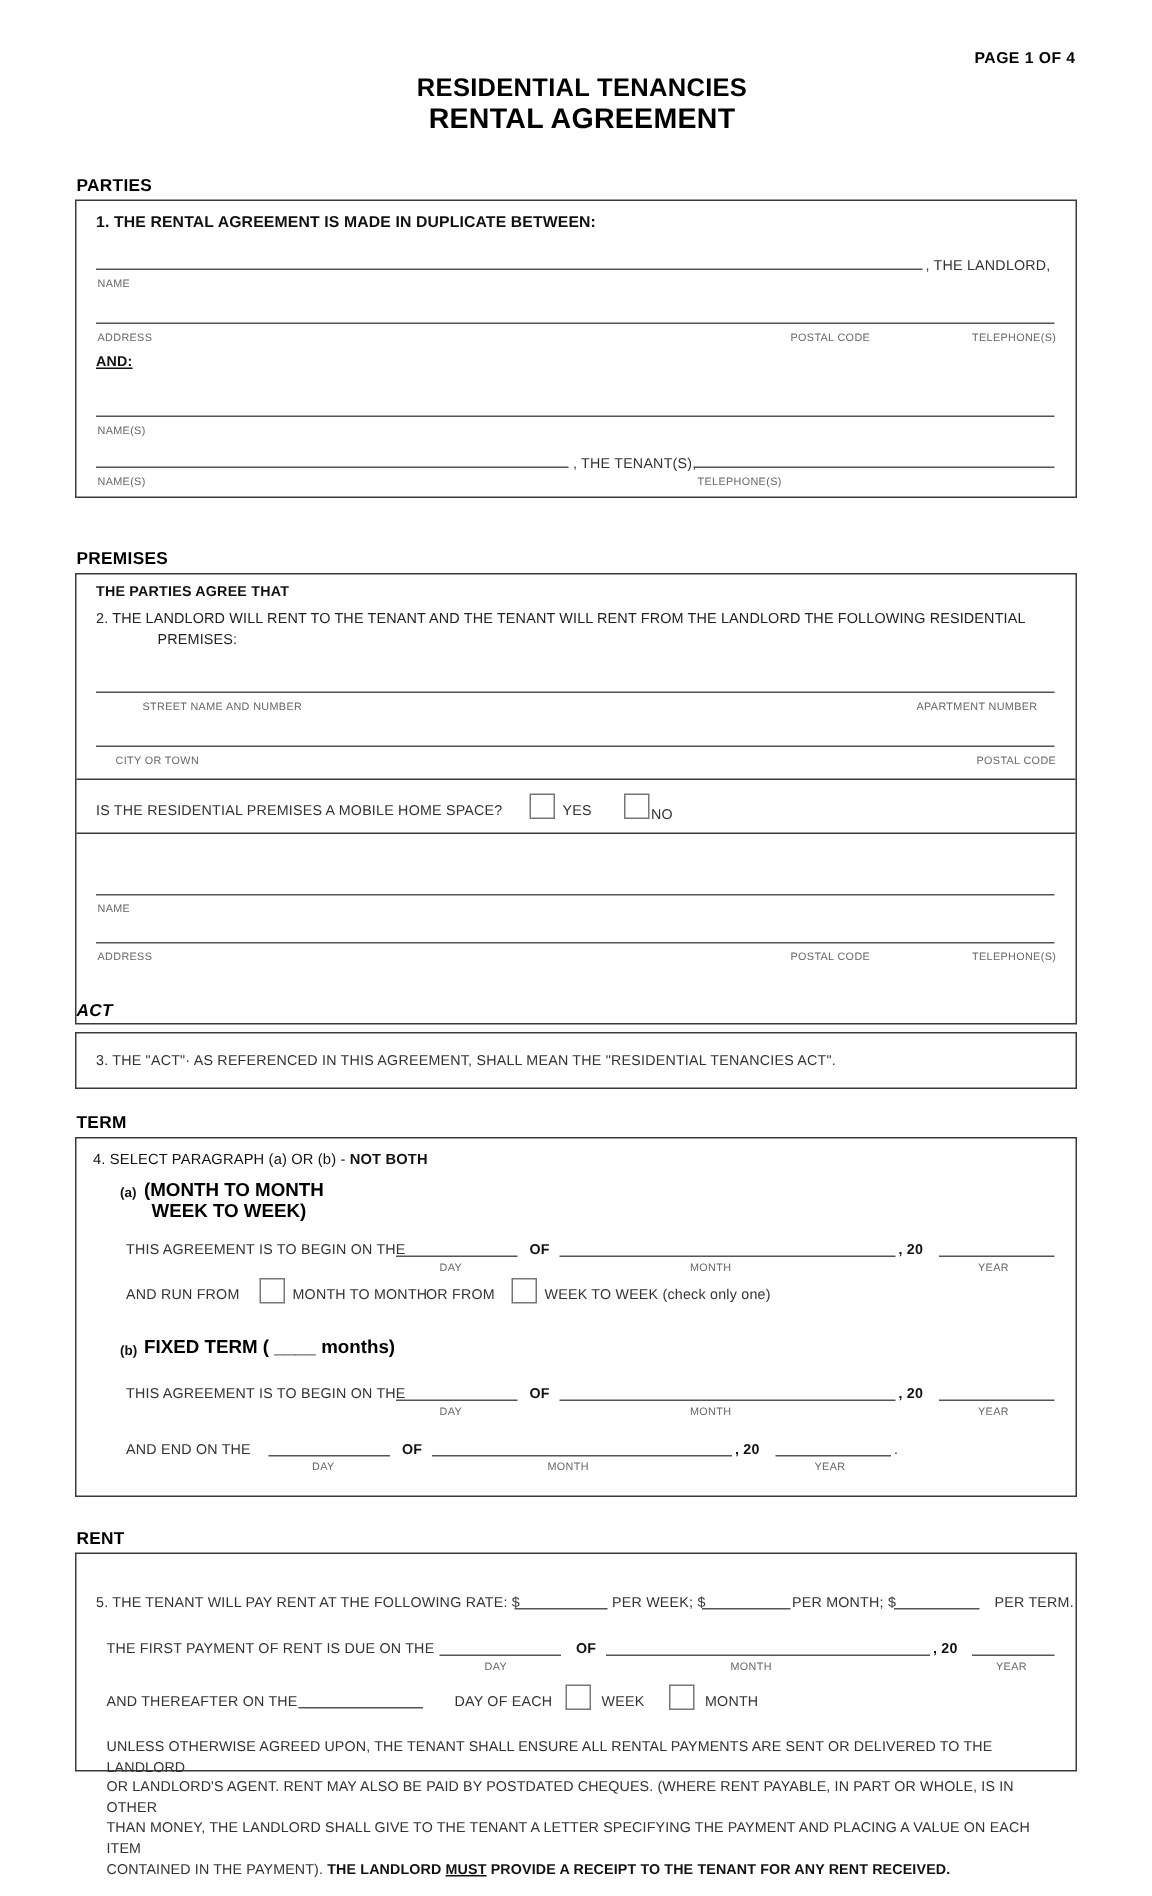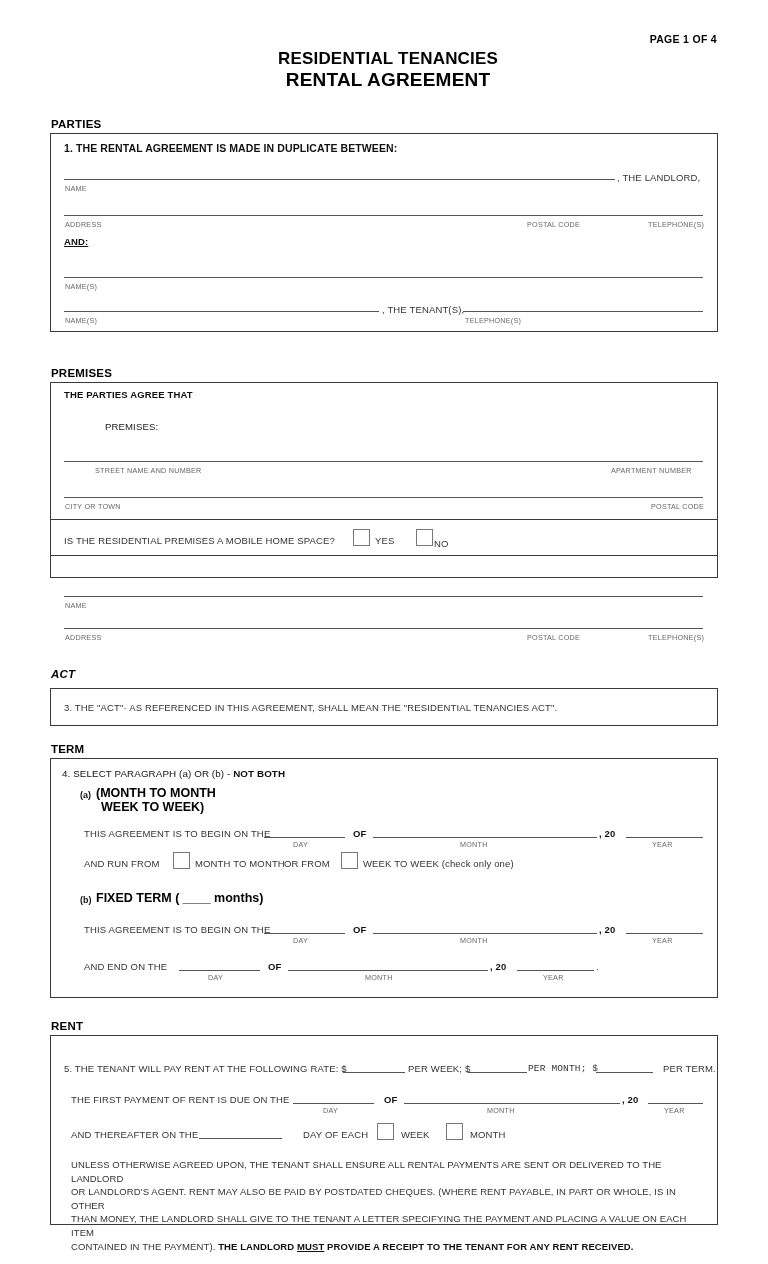--- a/index.html
+++ b/index.html
@@ -170,31 +170,32 @@
     <div class="t cap" style="left:14px; top:148px;">NAME(S)</div>
 
     <div class="rule" style="left:13px; top:177px; width:315px;"></div>
     <div class="t body-sm" style="left:331px; top:170px;">, THE TENANT(S),</div>
     <div class="rule" style="left:412px; top:177px; width:240px;"></div>
     <div class="t cap" style="left:14px; top:182px;">NAME(S)</div>
     <div class="t cap" style="left:414px; top:182px;">TELEPHONE(S)</div>
   </div>
 
   <div class="sec-head" style="top:367px;">PREMISES</div>
-  <div class="box" style="top:382px; height:196px;">
+  <div class="box" style="top:382px; height:301px;">
 
     <div class="t body-sm bold" style="left:13px; top:6px;">THE PARTIES AGREE THAT</div>
+    <div class="t clause" style="left:13px; top:24px; font-weight:normal; font-size:9.6px; color:#222;">2. THE LANDLORD WILL RENT TO THE TENANT AND THE TENANT WILL RENT FROM THE LANDLORD THE FOLLOWING RESIDENTIAL</div>
     <div class="t clause" style="left:26px; top:38px; font-weight:normal; font-size:9.6px; color:#222;padding-left:28px;">PREMISES:</div>
 
     <div class="rule" style="left:13px; top:78px; width:639px;"></div>
     <div class="t cap" style="left:14px; top:83px;margin-left:30px;">STREET NAME AND NUMBER</div>
     <div class="t cap" style="left:560px; top:83px;">APARTMENT NUMBER</div>
 
     <div class="rule" style="left:13px; top:114px; width:639px;"></div>
-    <div class="t cap" style="left:14px; top:119px;">CITY OR TOWN</div>
+    <div class="t cap" style="left:26px; top:119px;">CITY OR TOWN</div>
     <div class="t cap" style="left:600px; top:119px;">POSTAL CODE</div>
 
     <div class="inner-rule" style="top:136px;"></div>
 
     <div class="t body-sm" style="left:13px; top:152px;">IS THE RESIDENTIAL PREMISES A MOBILE HOME SPACE?</div>
     <div class="cbox" style="left:302px; top:146px;"></div>
     <div class="t body-sm" style="left:324px; top:152px;">YES</div>
     <div class="cbox" style="left:365px; top:146px;"></div>
     <div class="t body-sm" style="left:383px; top:155px;">NO</div>
 
@@ -261,27 +262,27 @@
     <div class="t body-sm bold" style="left:217px; top:202px;">OF</div>
     <div class="rule" style="left:237px; top:211px; width:200px;"></div>
     <div class="t cap" style="left:314px; top:214px;">MONTH</div>
     <div class="t body-sm bold" style="left:439px; top:202px;">, 20</div>
     <div class="rule" style="left:466px; top:211px; width:77px;"></div>
     <div class="t cap" style="left:492px; top:214px;">YEAR</div>
     <div class="t body-sm" style="left:545px; top:202px;">.</div>
   </div>
 
   <div class="sec-head" style="top:1020px;">RENT</div>
-  <div class="box" style="top:1035px; height:190px;">
+  <div class="box" style="top:1035px; height:146px;">
 
     <div class="t body-sm" style="left:13px; top:27px;">5. THE TENANT WILL PAY RENT AT THE FOLLOWING RATE: $</div>
     <div class="rule" style="left:292px; top:36px; width:62px;"></div>
     <div class="t body-sm" style="left:357px; top:27px;">PER WEEK; $</div>
     <div class="rule" style="left:417px; top:36px; width:59px;"></div>
-    <div class="t body-sm" style="left:477px; top:27px;font-family:Liberation Mono, monospace;">PER MONTH; $</div>
+    <div class="t body-sm" style="left:477px; top:27px;">PER MONTH; $</div>
     <div class="rule" style="left:545px; top:36px; width:57px;"></div>
     <div class="t body-sm" style="left:612px; top:27px;">PER TERM.</div>
 
     <div class="t body-sm" style="left:20px; top:58px;">THE FIRST PAYMENT OF RENT IS DUE ON THE</div>
     <div class="rule" style="left:242px; top:67px; width:81px;"></div>
     <div class="t cap" style="left:272px; top:70px;">DAY</div>
     <div class="t body-sm bold" style="left:333px; top:58px;">OF</div>
     <div class="rule" style="left:353px; top:67px; width:216px;"></div>
     <div class="t cap" style="left:436px; top:70px;">MONTH</div>
     <div class="t body-sm bold" style="left:571px; top:58px;">, 20</div>

